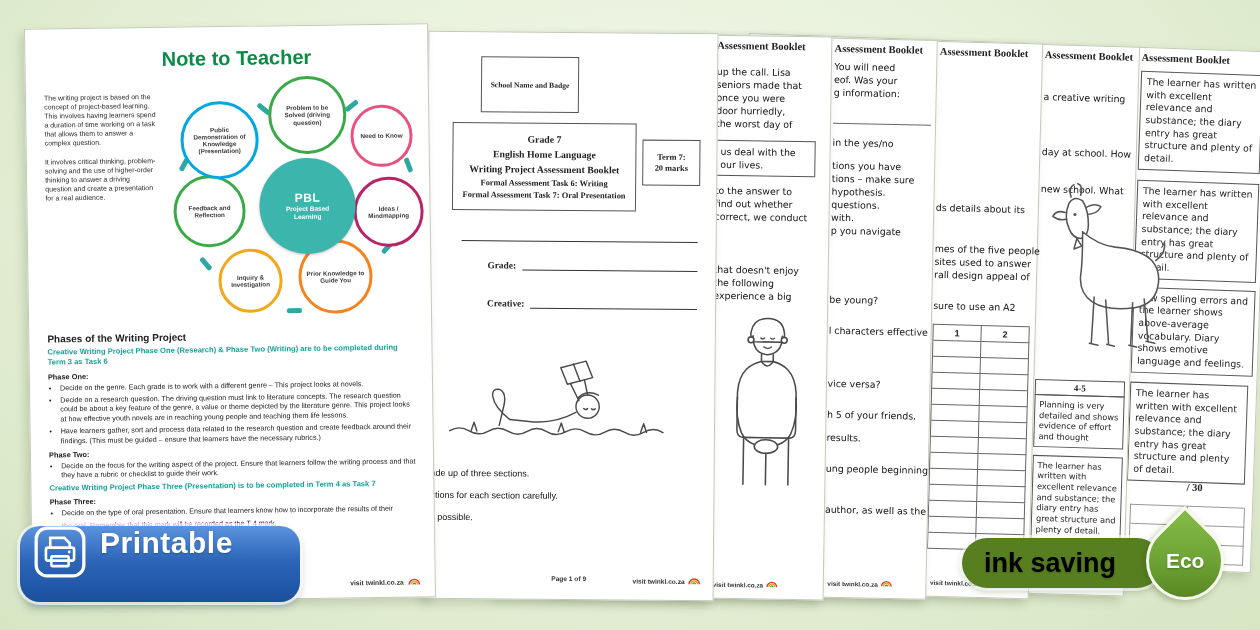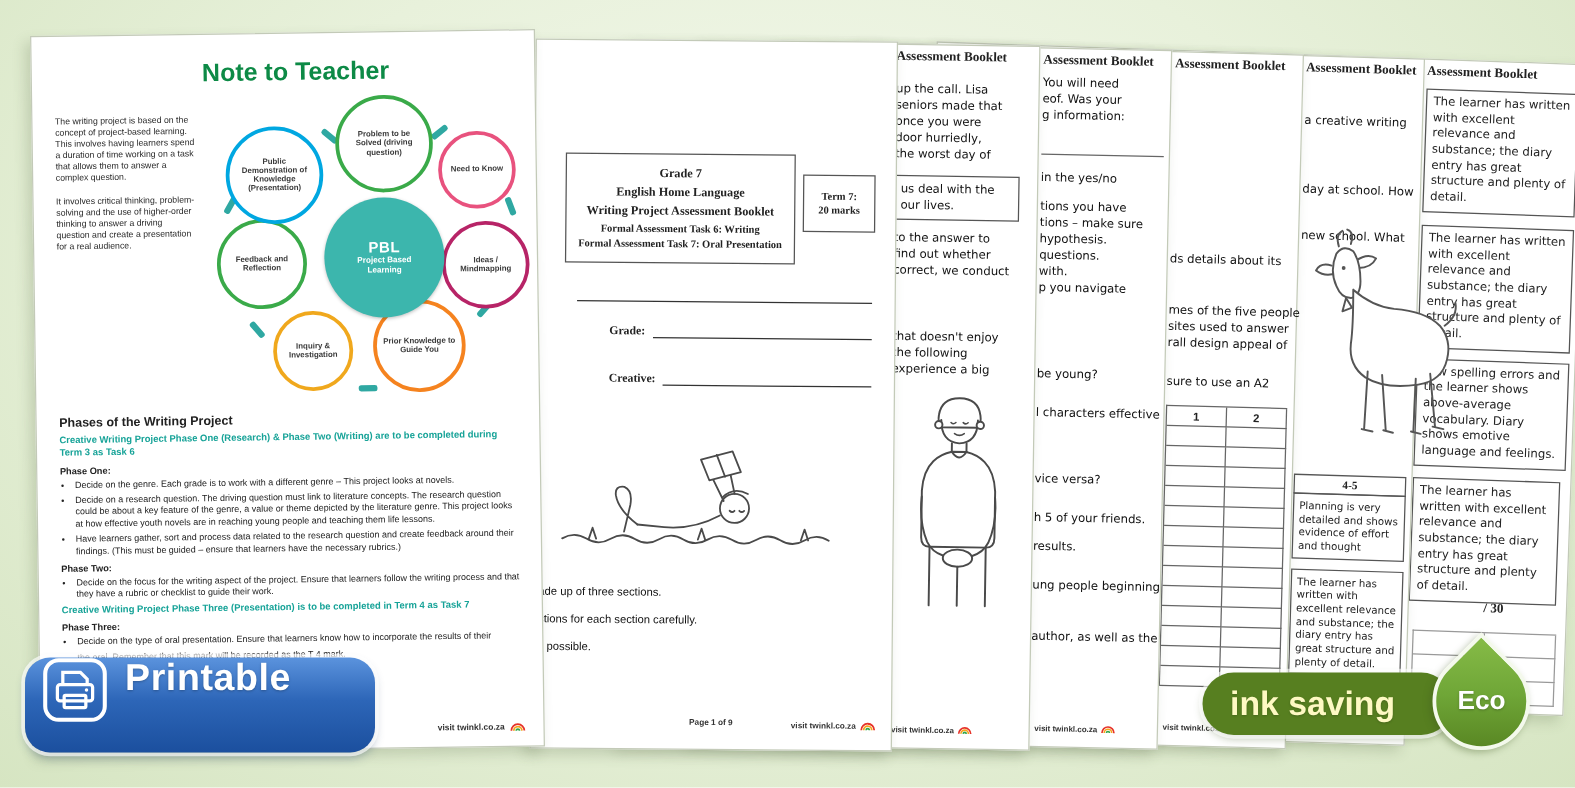--- a/index.html
+++ b/index.html
@@ -117,21 +117,21 @@
   .printable{position:absolute;left:20px;top:526px;width:280px;height:76px;z-index:10;border-radius:20px;
              background:linear-gradient(180deg,#5b93dd 0%,#2d66b8 45%,#1b4f9e 100%);
              box-shadow:0 0 0 3px rgba(255,255,255,.65),0 4px 8px rgba(40,70,110,.35);
              display:flex;align-items:flex-start}
   .printer-icon{margin-left:14px;width:52px;height:52px;flex:0 0 auto}
   .printable-label{color:#fff;font-size:30px;font-weight:bold;margin-left:14px;letter-spacing:.5px;
                    text-shadow:0 1px 2px rgba(0,0,0,.25)}
   .eco-bar{position:absolute;left:962px;top:538px;width:200px;height:50px;z-index:10;border-radius:25px;
            box-shadow:0 0 0 3px rgba(255,255,255,.6),0 3px 7px rgba(60,85,30,.35);
            display:flex;align-items:center}
-  .eco-bar-label{color:#fef9c3;font-size:27px;font-weight:bold;margin-left:22px;white-space:nowrap;
+  .eco-bar-label{color:#000000;font-size:27px;font-weight:bold;margin-left:22px;white-space:nowrap;
                  text-shadow:0 1px 2px rgba(0,0,0,.2)}
   .eco-leaf{position:absolute;left:1146px;top:522px;width:72px;height:72px;z-index:11;
             border-radius:0 50% 50% 50%;transform:rotate(45deg);
             background:linear-gradient(135deg,#86bb47 0%,#6fa637 45%,#527d1d 100%);
             border:3px solid #f4f9ec;box-shadow:0 3px 6px rgba(60,85,30,.35);
             display:flex;align-items:center;justify-content:center}
   .eco-leaf span{transform:rotate(-45deg);color:#fff;font-size:21px;font-weight:bold;
                  text-shadow:0 1px 2px rgba(0,0,0,.25)}
   .tw-logo{flex:0 0 auto}
 </style>
@@ -206,20 +206,21 @@
     <span>visit twinkl.co.za</span>
     <svg class="tw-logo" viewBox="0 0 20 20" width="13" height="13">
       <path d="M2 14 a8 8 0 0 1 16 0" stroke="#e63329" stroke-width="2.2" fill="none"></path>
       <path d="M5 14 a5 5 0 0 1 10 0" stroke="#f7a31c" stroke-width="2.2" fill="none"></path>
       <path d="M8 14 a2 2 0 0 1 4 0" stroke="#35a84c" stroke-width="2.2" fill="none"></path>
     </svg>
   </div>
 </div>
 
 <div class="page" id="page2">
+  <div class="school-box">School Name and Badge</div>
   <div class="title-box">
     <div class="tb-big">Grade 7</div>
     <div class="tb-big">English Home Language</div>
     <div class="tb-big">Writing Project Assessment Booklet</div>
     <div class="tb-small">Formal Assessment Task 6: Writing</div>
     <div class="tb-small">Formal Assessment Task 7: Oral Presentation</div>
   </div>
   <div class="task-box">
     <span>Term 7:</span>
     <span>20 marks</span>

